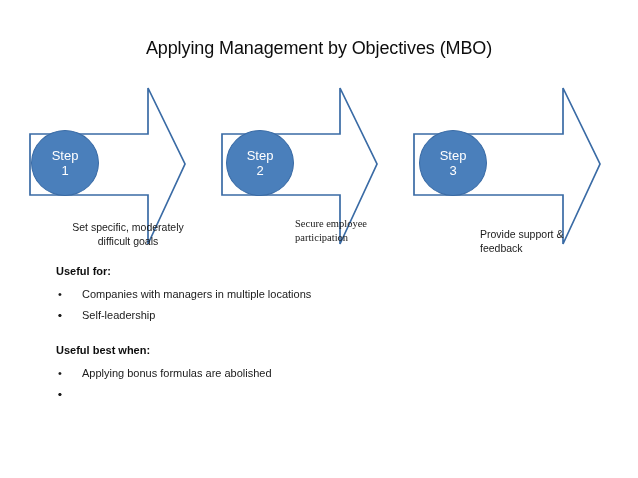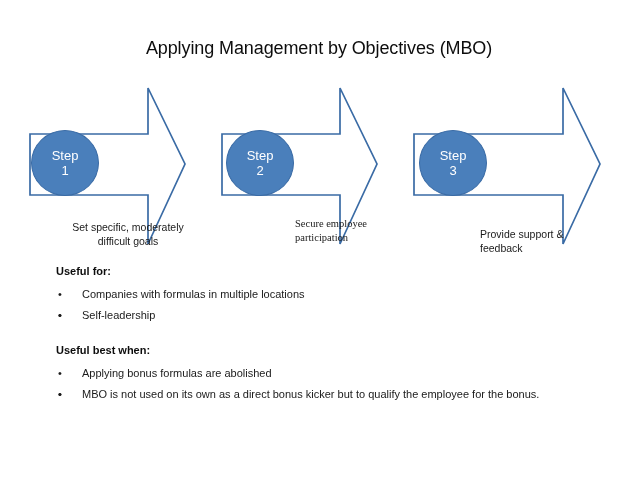--- a/index.html
+++ b/index.html
@@ -185,21 +185,21 @@
     <div class="arrow-caption" id="caption-3">Provide support &amp; feedback</div>
 
   </div>
 
   <div id="notes">
 
     <p class="notes-heading">Useful for:</p>
     <ul class="bullet-list">
       <li>
         <span class="dot">•</span>
-        <span>Companies with formulas in multiple locations</span>
+        <span>Companies with managers in multiple locations</span>
       </li>
       <li>
         <span class="dot">•</span>
       </li>
       <li>
         <span class="dot">•</span>
         <span>Self-leadership</span>
       </li>
     </ul>
 
@@ -209,19 +209,18 @@
     <ul class="bullet-list">
       <li>
         <span class="dot">•</span>
         <span>Applying bonus formulas are abolished</span>
       </li>
       <li>
         <span class="dot">•</span>
       </li>
       <li>
         <span class="dot">•</span>
-        <span>MBO is not used on its own as a direct bonus kicker but to qualify the employee for the bonus.</span>
       </li>
     </ul>
 
   </div>
 
 </div>
 
 </body></html>

